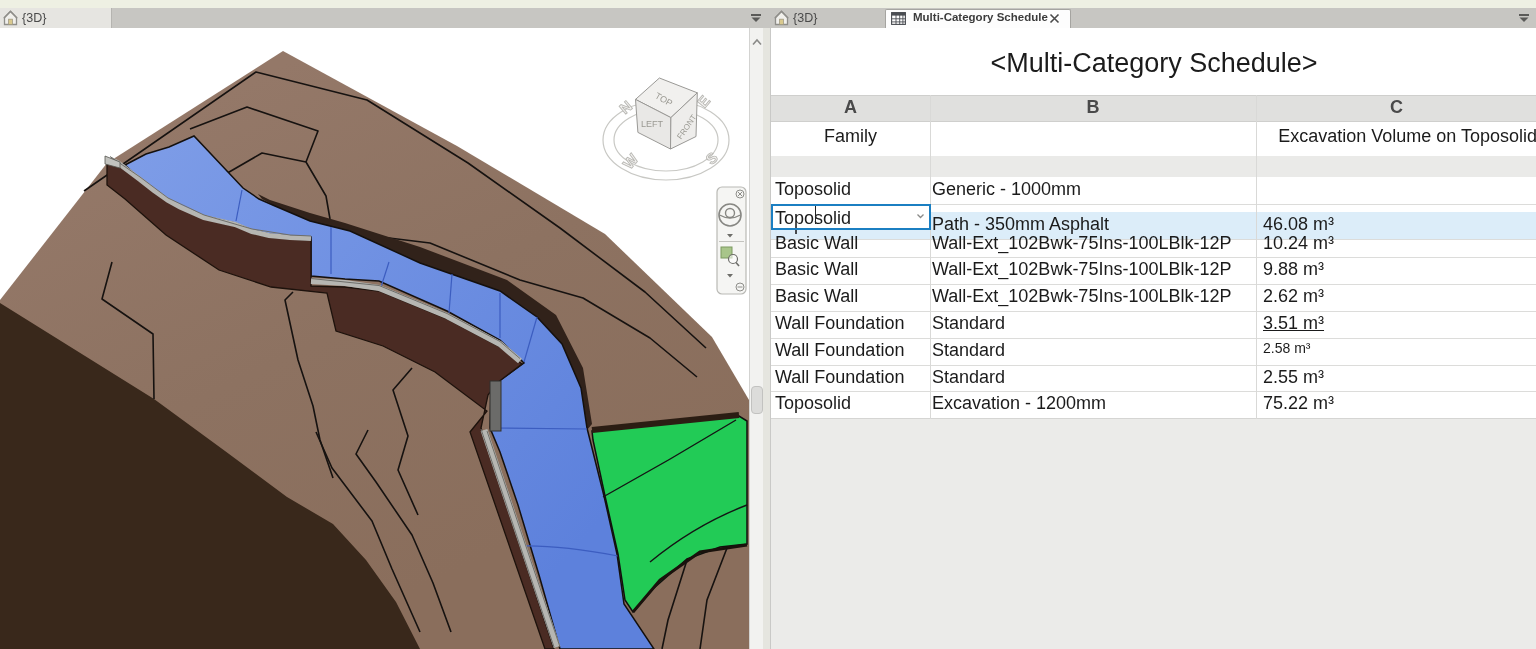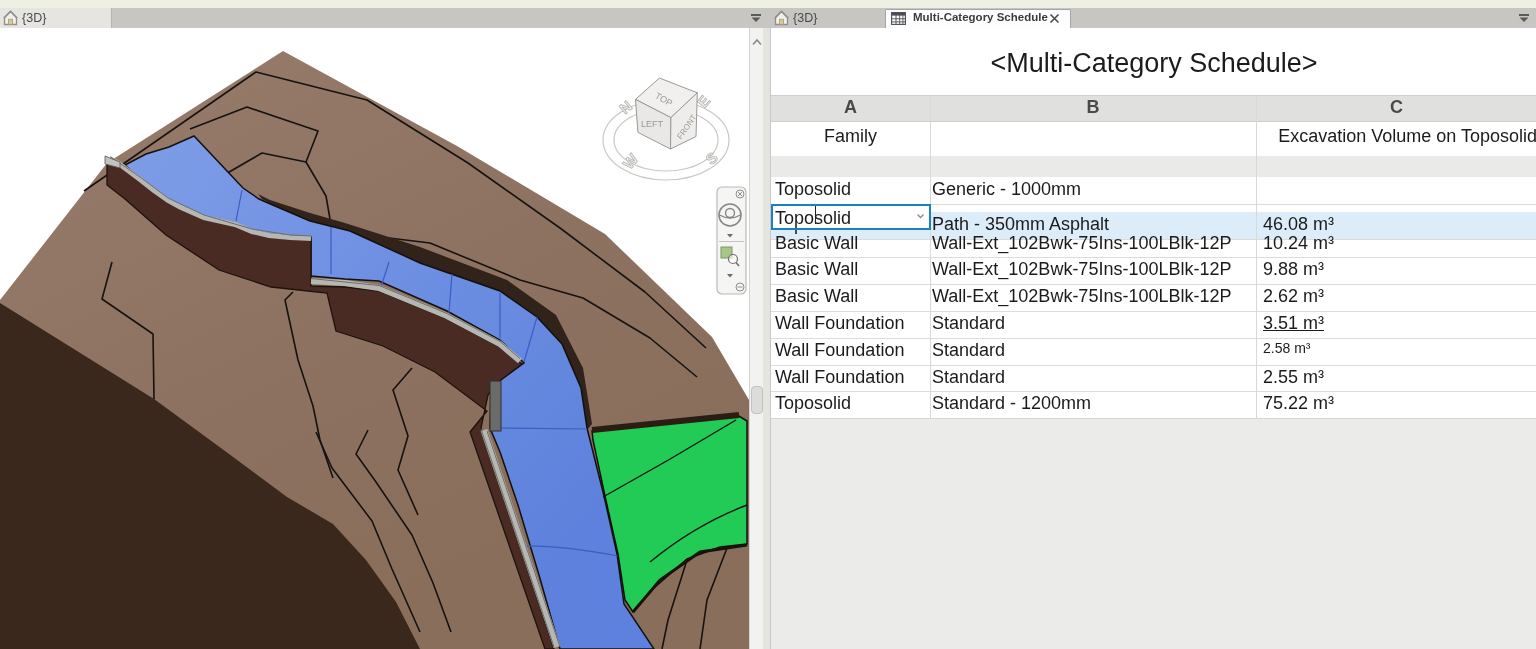--- a/index.html
+++ b/index.html
@@ -217,21 +217,21 @@
         <div class="abs" style="left:161px;top:2px;font-size:18px;color:#1b1b1b;">Standard</div>
         <div class="abs" style="left:492px;top:2px;font-size:14px;color:#1b1b1b;">2.58 m³</div>
       </div>
       <div class="abs" style="left:0;top:337px;width:766px;height:26px;border-bottom:1px solid #dcdcda;">
         <div class="abs" style="left:4px;top:2px;font-size:18px;color:#1b1b1b;">Wall Foundation</div>
         <div class="abs" style="left:161px;top:2px;font-size:18px;color:#1b1b1b;">Standard</div>
         <div class="abs" style="left:492px;top:2px;font-size:18px;color:#1b1b1b;">2.55 m³</div>
       </div>
       <div class="abs" style="left:0;top:363px;width:766px;height:27px;border-bottom:1px solid #dcdcda;">
         <div class="abs" style="left:4px;top:2px;font-size:18px;color:#1b1b1b;">Toposolid</div>
-        <div class="abs" style="left:161px;top:2px;font-size:18px;color:#1b1b1b;">Standard - 1200mm</div>
+        <div class="abs" style="left:161px;top:2px;font-size:18px;color:#1b1b1b;">Excavation - 1200mm</div>
         <div class="abs" style="left:492px;top:2px;font-size:18px;color:#1b1b1b;">75.22 m³</div>
       </div>
     </div>
 
   <div class="abs" style="left:0;top:390px;width:766px;height:231px;background:#ebebe9;border-top:1px solid #d5d5d3;"></div>
 <div>
       <div class="abs" style="left:159px;top:67px;width:1px;height:324px;background:#d9d9d7;"></div>
       <div class="abs" style="left:485px;top:67px;width:1px;height:324px;background:#d9d9d7;"></div>
     </div>
     <div>

